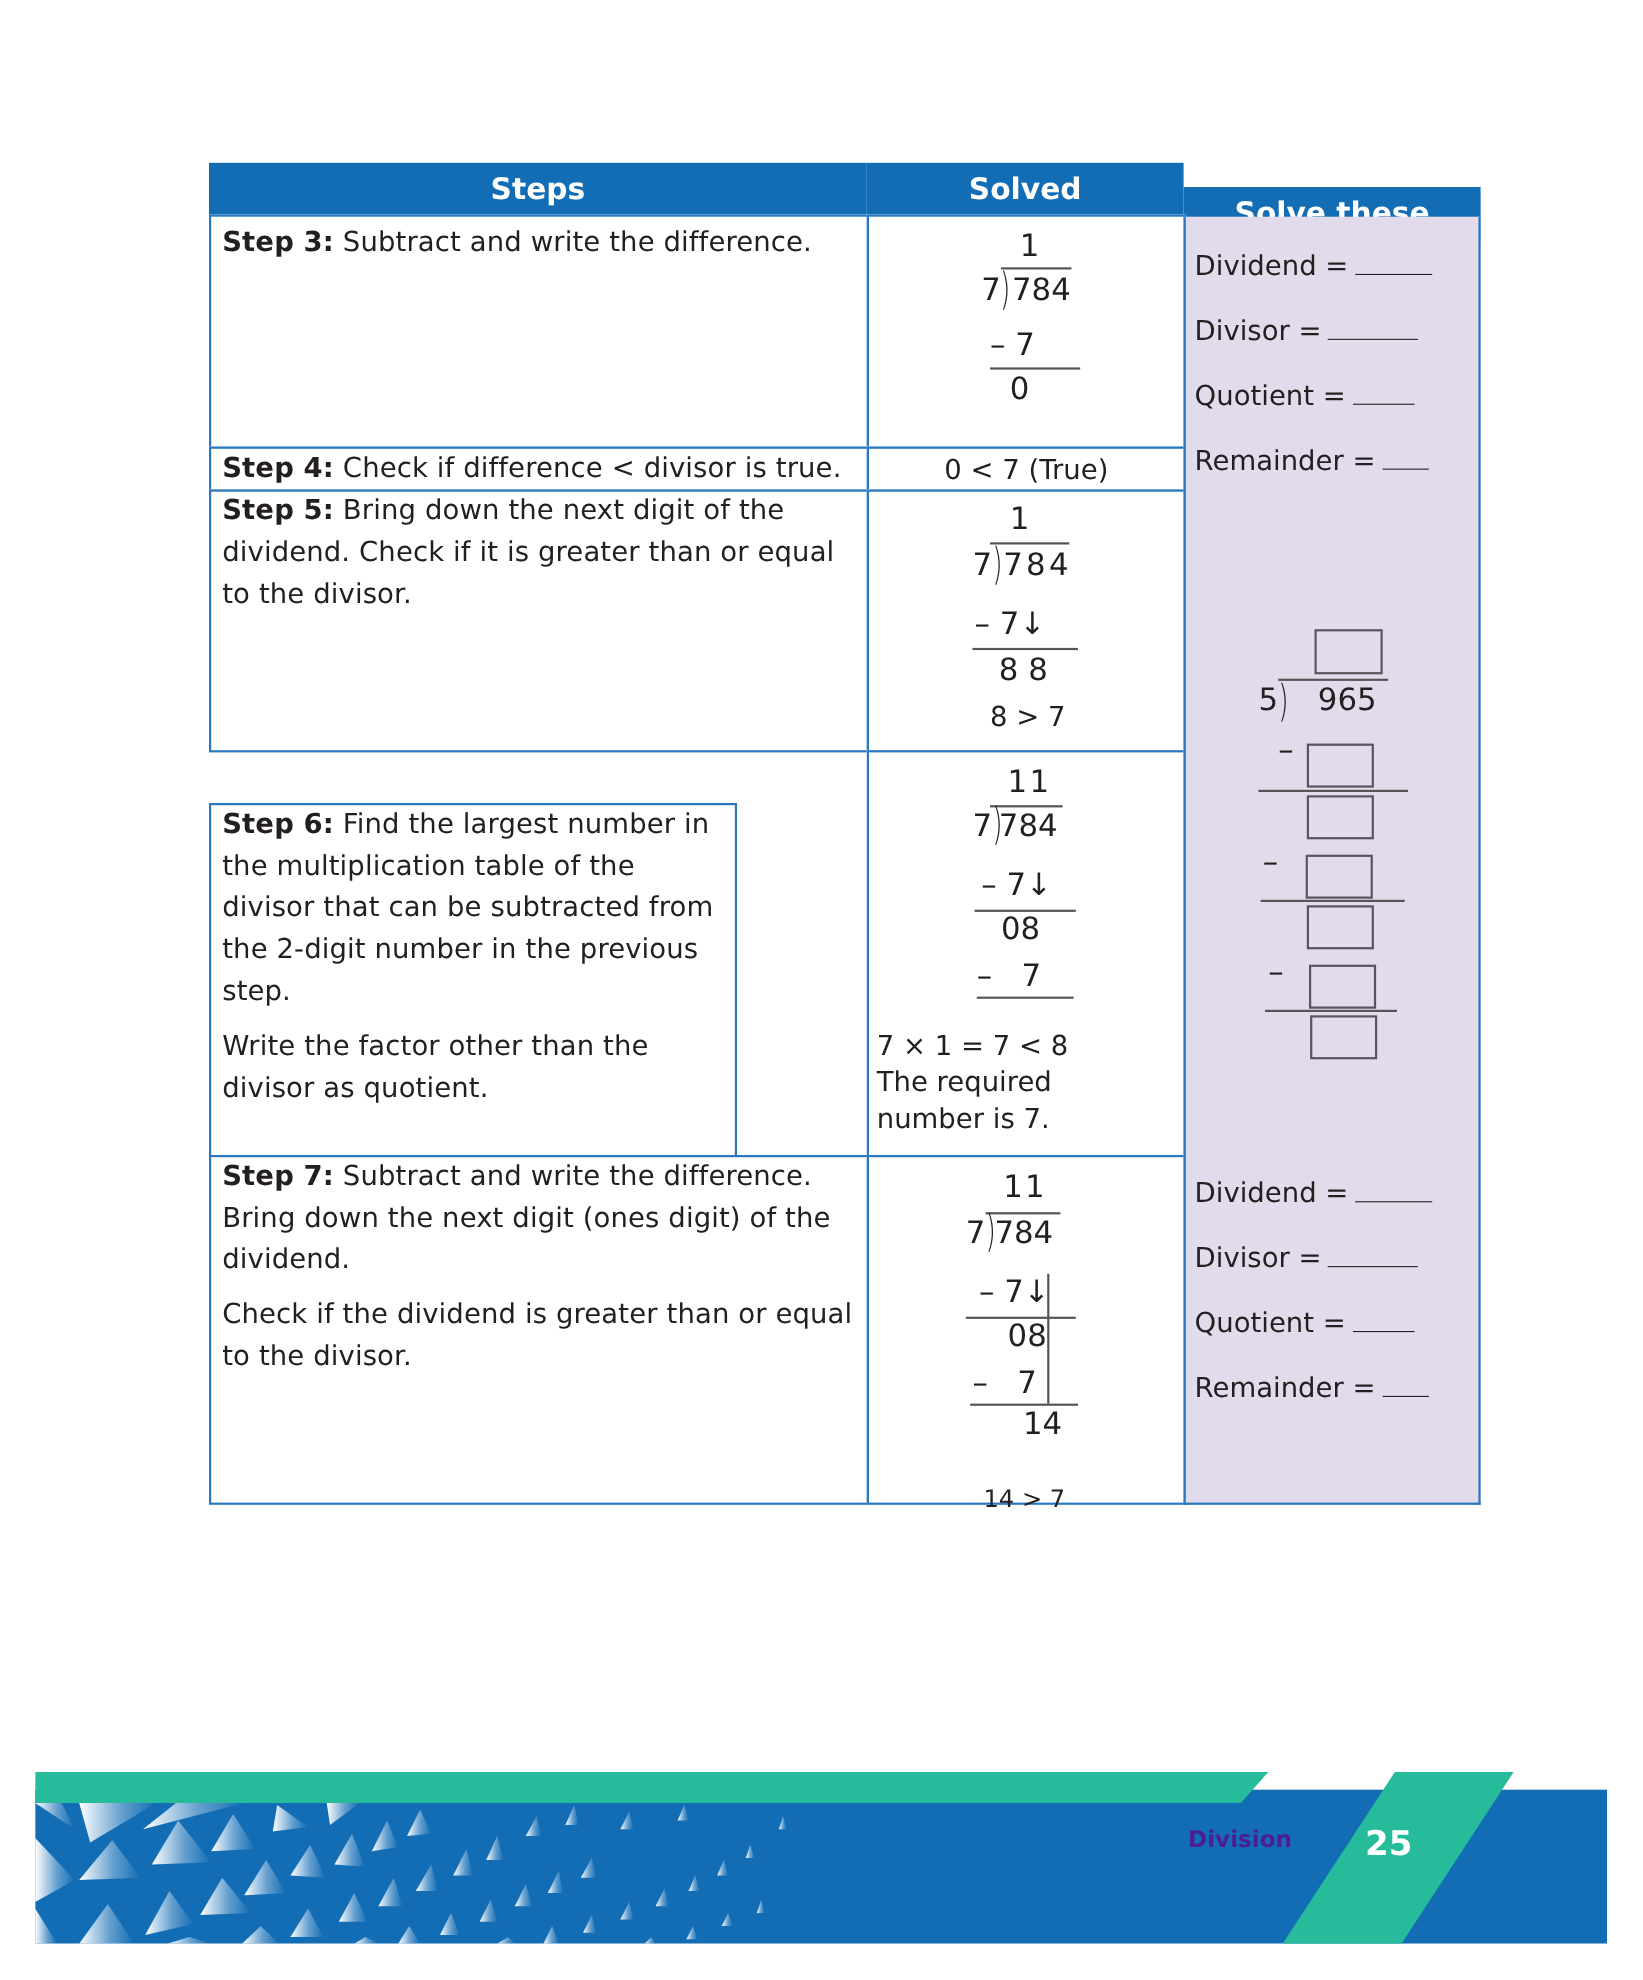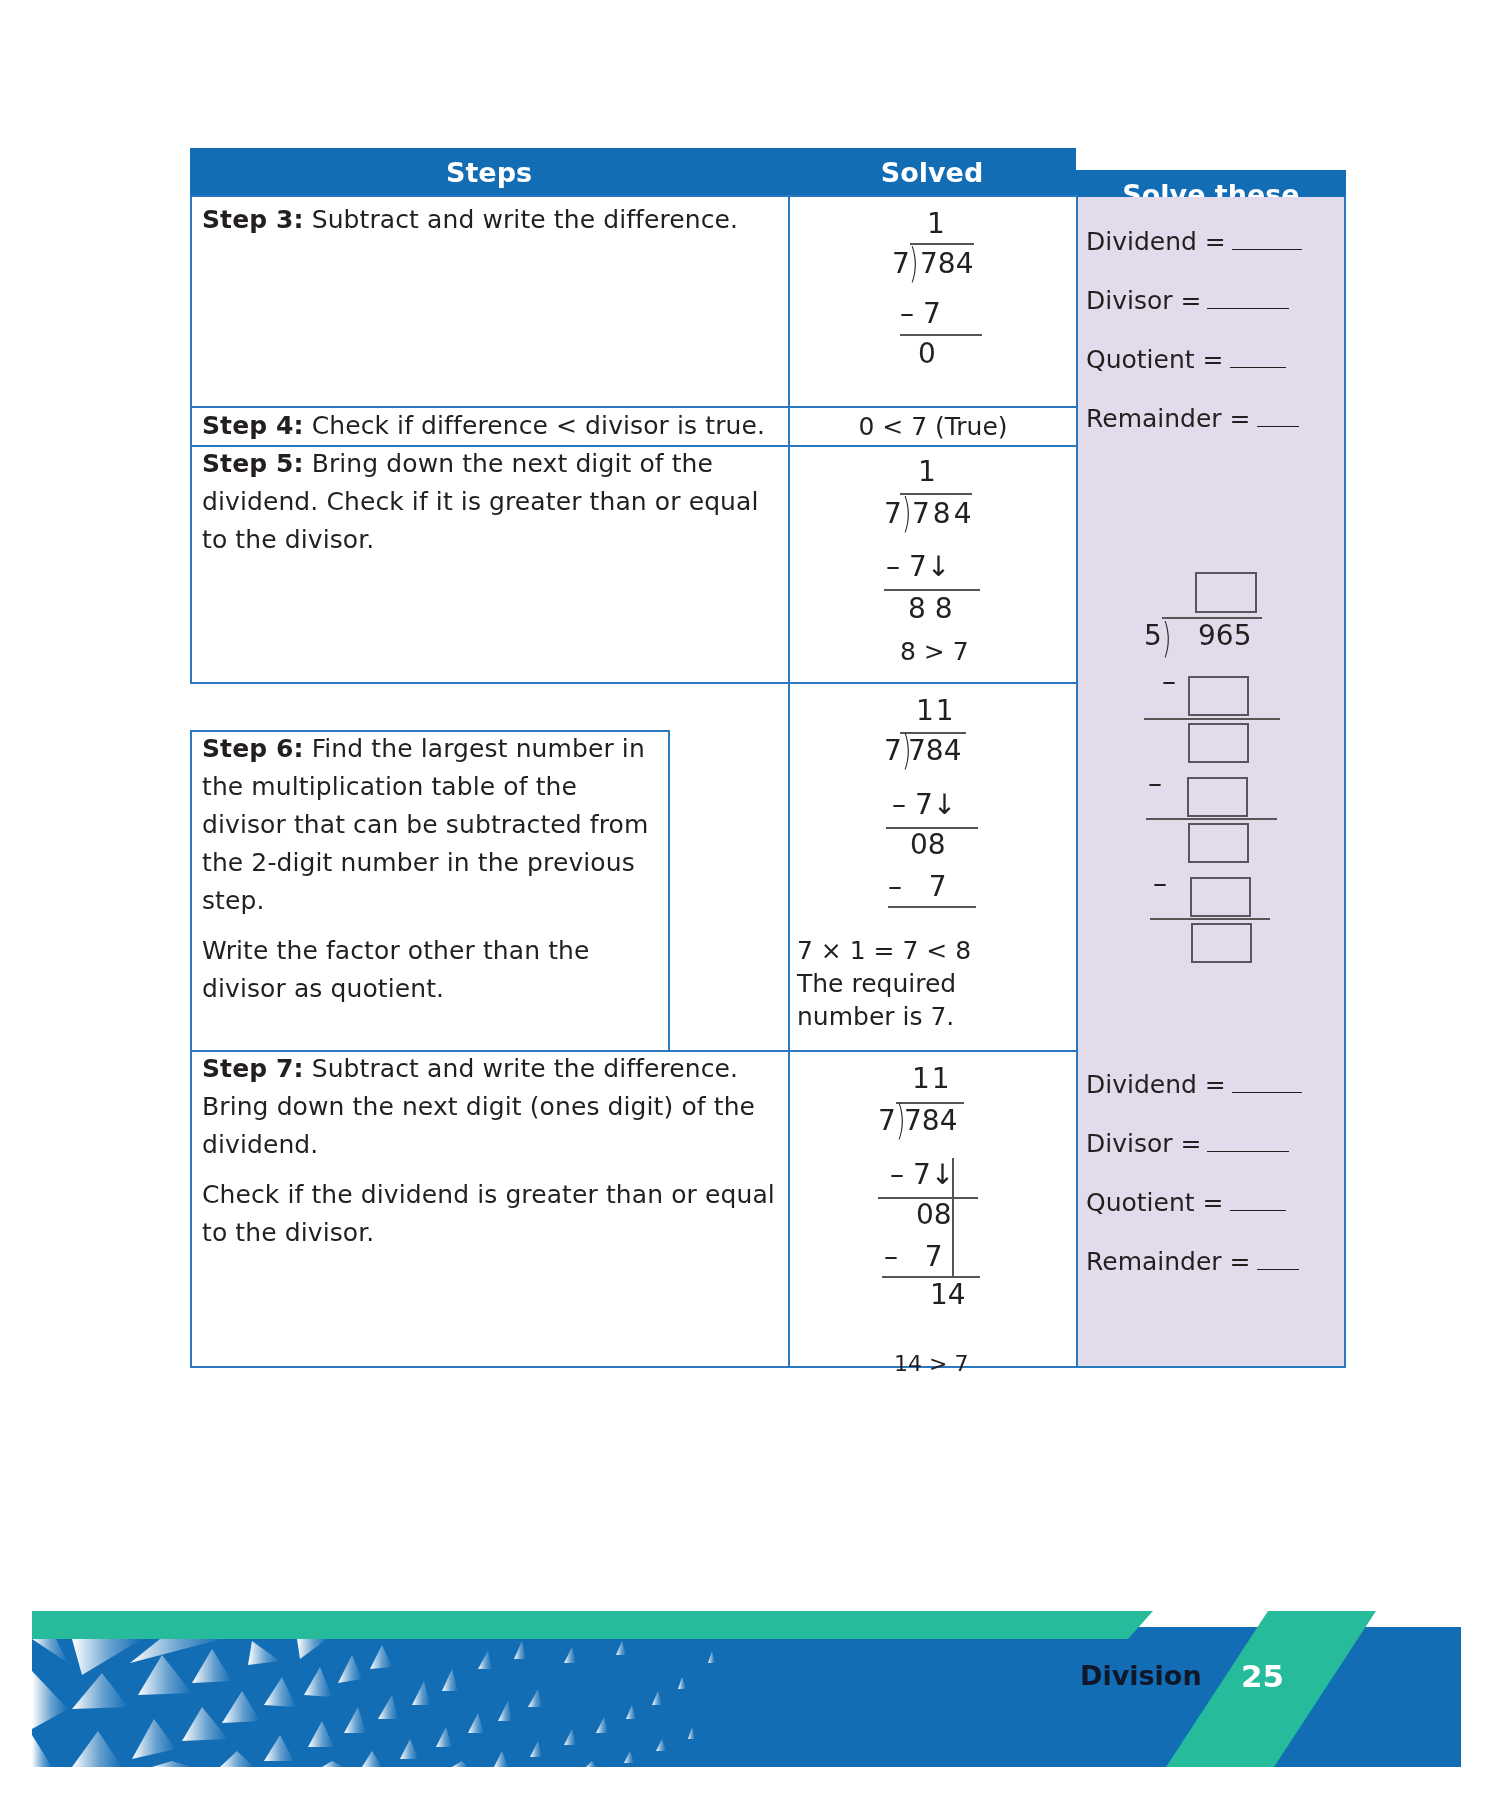--- a/index.html
+++ b/index.html
@@ -234,15 +234,15 @@
       <polygon points="490,30 494,48 482,48"></polygon>
       <polygon points="540,36 544,52 532,52"></polygon>
       <polygon points="590,30 594,44 584,44"></polygon>
       <polygon points="680,40 683,52 676,52"></polygon>
     </g>
 
     <polygon points="0,0 1121,0 1096,28 0,28" fill="#26bb9a"></polygon>
 
     <polygon points="1236,0 1344,0 1242,156 1134,156" fill="#26bb9a"></polygon>
   </svg>
-  <div class="abs" style="left:1048px;top:49px;color:#0f172a;font-weight:bold;font-size:27px;">Division</div>
+  <div class="abs" style="left:1048px;top:49px;color:#4c1d95;font-weight:bold;font-size:21px;">Division</div>
   <div class="abs" style="left:1209px;top:47px;color:#fff;font-weight:bold;font-size:31px;">25</div>
 </div>
 
 </body></html>

